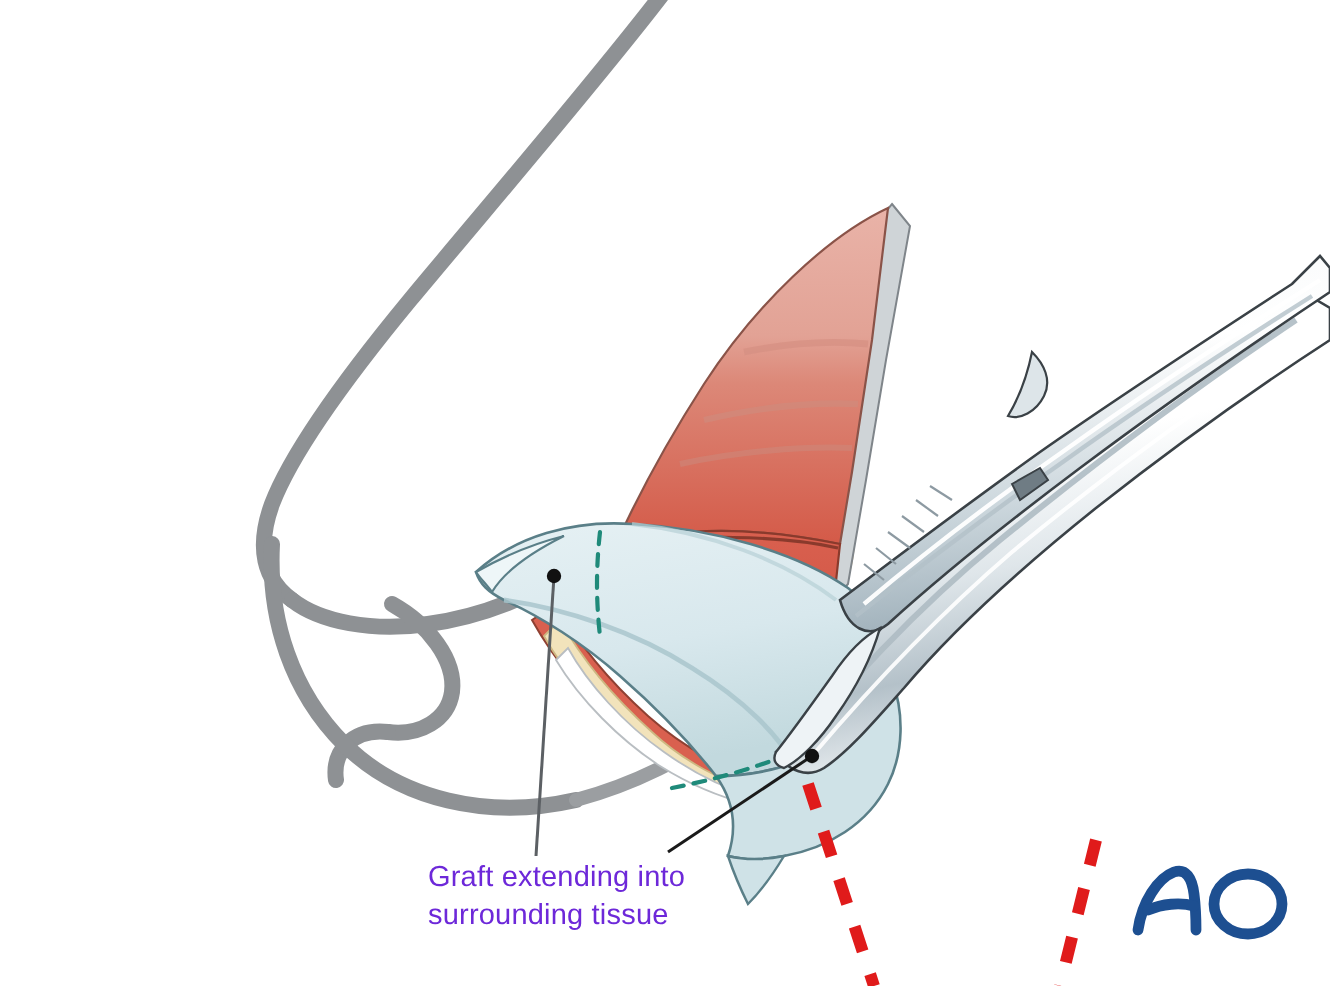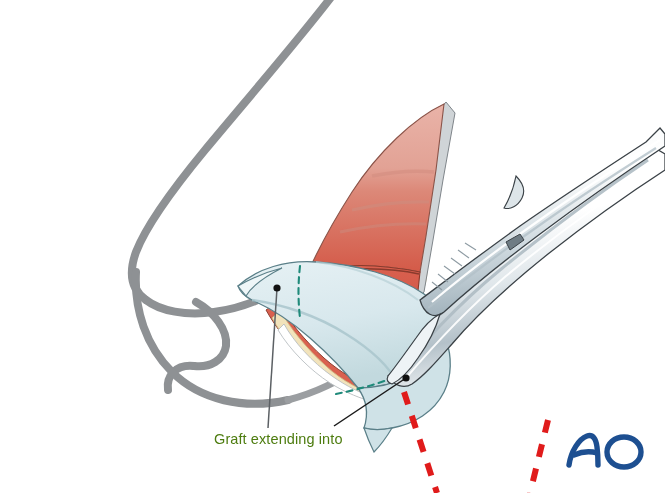--- a/index.html
+++ b/index.html
@@ -20,21 +20,21 @@
     width: 665px;
     height: 493px;
   }
   .caption-block {
     position: absolute;
     left: 214px;
     top: 430px;
     font-family: "Liberation Sans", sans-serif;
     font-size: 14.5px;
     line-height: 19px;
-    color: #4d7c0f;
+    color: #6d28d9;
     letter-spacing: 0.1px;
     white-space: nowrap;
   }
   .caption-line { display: block; }
   .logo-wrap {
     position: absolute;
     left: 563px;
     top: 429px;
     width: 86px;
     height: 42px;
@@ -214,20 +214,21 @@
     <line x1="277" y1="288" x2="268" y2="428" stroke="#5c6064" stroke-width="1.5"></line>
     <circle cx="277" cy="288" r="3.6" fill="#111111"></circle>
 
     <line x1="406" y1="378" x2="334" y2="426" stroke="#1a1a1a" stroke-width="1.5"></line>
     <circle cx="406" cy="378" r="3.6" fill="#111111"></circle>
   </g>
 </svg>
 
 <div class="caption-block">
   <span class="caption-line">Graft extending into</span>
+  <span class="caption-line">surrounding tissue</span>
 </div>
 
 <div class="logo-wrap">
   <svg viewBox="0 0 86 42" width="86" height="42" xmlns="http://www.w3.org/2000/svg">
     <g fill="none" stroke="#1d4f91" stroke-width="5.4" stroke-linecap="round" stroke-linejoin="round">
       <path d="M6,36 C8,22 16,10 24,7 C30,5 33,10 34,18 C35,26 35,32 35,36"></path>
       <path d="M11,26 C18,23 27,22 34,24"></path>
       <ellipse cx="61" cy="23" rx="17" ry="15"></ellipse>
     </g>
   </svg>

